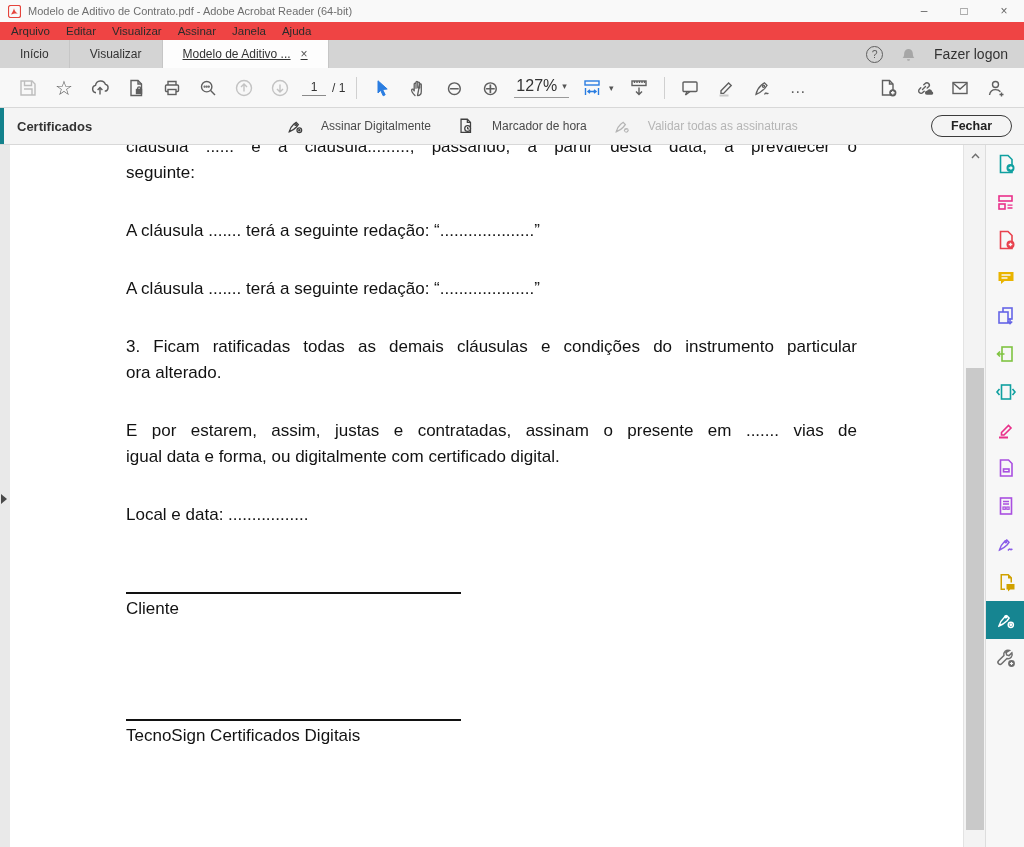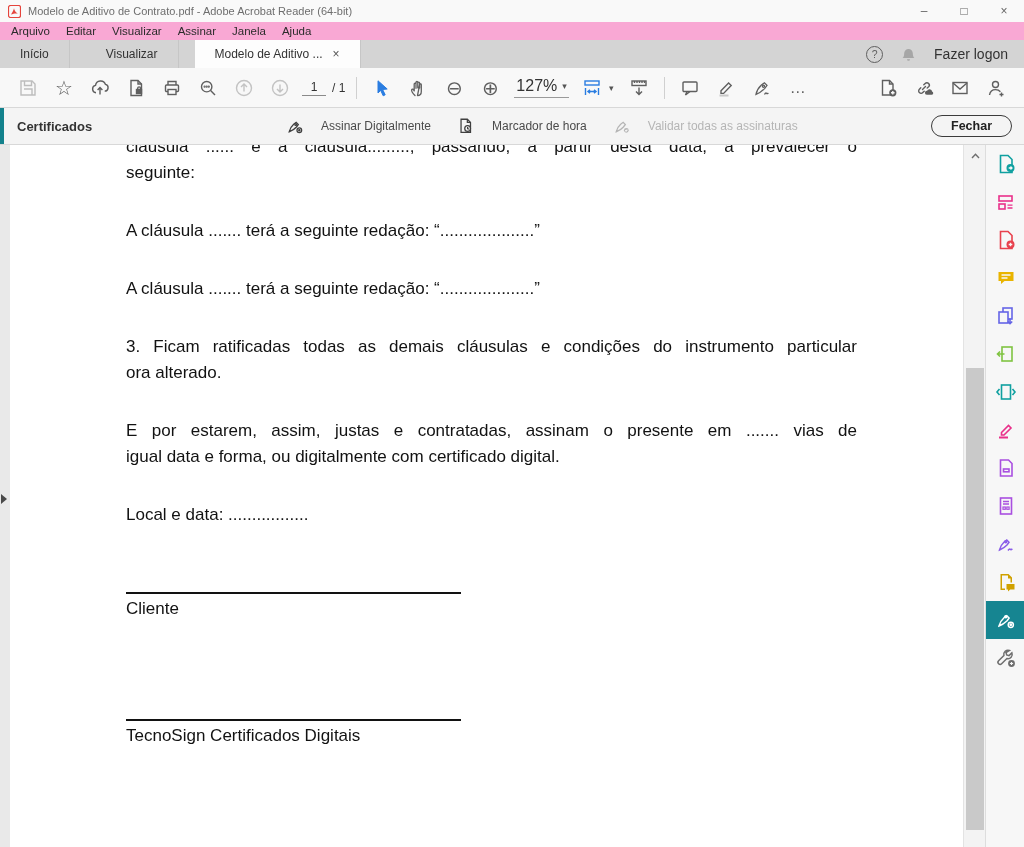--- a/index.html
+++ b/index.html
@@ -8,28 +8,28 @@
 
   
   .titlebar { height:22px; background:#f9f9f9; display:flex; align-items:center; }
   .app-ico { width:13px; height:13px; margin:0 7px 0 8px; flex:0 0 auto; }
   .title-text { font-size:11px; color:#6e6e6e; }
   .win-controls { margin-left:auto; display:flex; height:100%; }
   .win-btn { width:40px; display:flex; align-items:center; justify-content:center;
     font-size:12px; color:#666; }
 
   
-  .menubar { height:18px; background:#f9a8d4; display:flex; align-items:center; padding-left:3px; }
+  .menubar { height:18px; background:#ef4444; display:flex; align-items:center; padding-left:3px; }
   .menu-item { font-size:11.5px; color:#2b2b2b; padding:0 8px; }
 
   
-  .tabbar { height:28px; background:#d4d4d4; display:flex; align-items:stretch;gap:16px; }
+  .tabbar { height:28px; background:#d4d4d4; display:flex; align-items:stretch; }
   .tab { display:flex; align-items:center; padding:0 20px; font-size:12px; color:#333;
     border-right:1px solid #c6c6c6; }
-  .tab.active { background:#fdfdfd; border-right:1px solid #c6c6c6; }
+  .tab.active { background:#fdfdfd; border-right:1px solid #c6c6c6;text-decoration:underline; }
   .tab .x { margin-left:10px; color:#555; font-size:12px; }
   .tab-right { margin-left:auto; display:flex; align-items:center; gap:18px; padding-right:16px; }
   .help-circ { width:17px; height:17px; border:1.3px solid #5f5f5f; border-radius:50%;
     display:flex; align-items:center; justify-content:center; font-size:10.5px; color:#5f5f5f; }
   .login { font-size:14px; color:#333; }
 
   
   .toolbar { height:40px; background:#f8f8f8; border-bottom:1px solid #d8d8d8;
     display:flex; align-items:center; padding:0 10px; }
   .tb-btn { width:26px; height:26px; margin:0 5px; display:flex; align-items:center;

